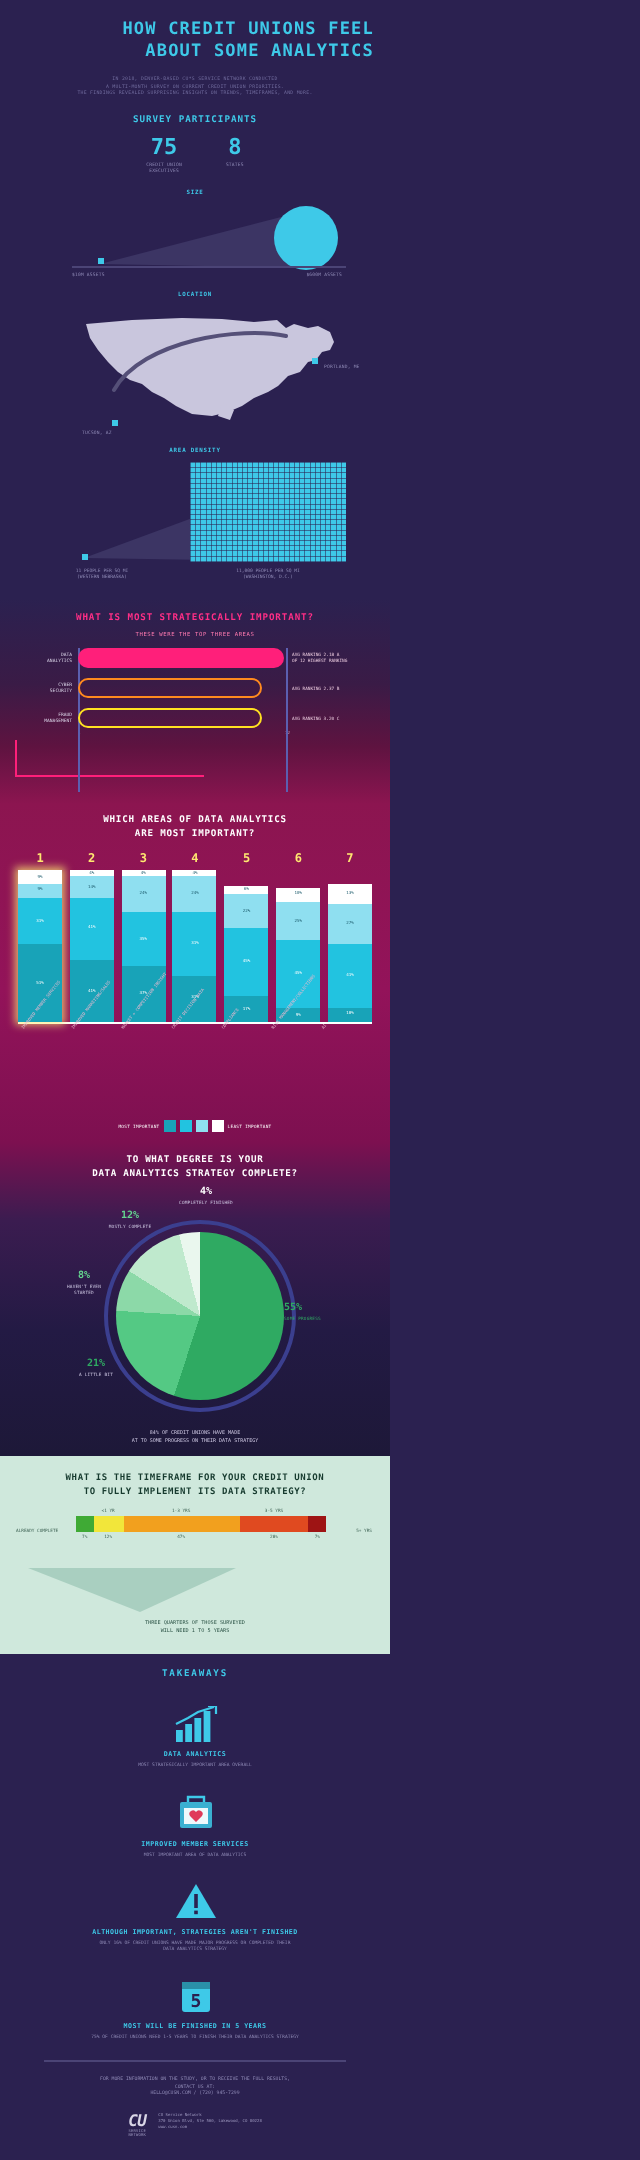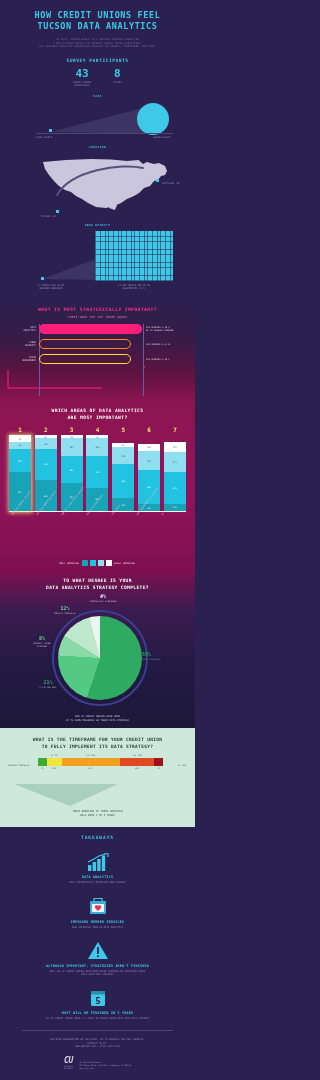--- a/index.html
+++ b/index.html
@@ -6,21 +6,21 @@
   body {
     width:195px; height:1080px; overflow:hidden;
     font-family:"DejaVu Sans Mono", monospace;
     background:#2b2150; color:#ffffff;
   }
   .page { width:195px; height:1080px; position:relative; }
 
   
   .hero { background:#2b2150; padding:10px 8px 4px; }
   .title {
-    color:#3ec9e8; font-size:8.5px; font-weight:bold; text-align:center;
+    color:#3ec9e8; font-size:8.5px; font-weight:bold; text-align:right;
     letter-spacing:0.6px; line-height:11px;
   }
   .subtitle {
     color:#6f6a9c; font-size:2.4px; text-align:center; line-height:3.6px;
     margin-top:6px; letter-spacing:0.15px;
   }
   .sec-head {
     color:#3ec9e8; font-size:4.6px; font-weight:bold; text-align:center;
     letter-spacing:0.5px; margin-top:9px;
   }
@@ -139,46 +139,46 @@
 
   
   .take-sec { background:#2b2150; padding:8px 8px 6px; }
   .take-head { color:#3ec9e8; font-size:4.6px; font-weight:bold; text-align:center; letter-spacing:0.9px; }
   .take { text-align:center; margin-top:9px; }
   .take .ti { height:22px; display:flex; align-items:flex-end; justify-content:center; }
   .take .tt { color:#3ec9e8; font-size:3.3px; font-weight:bold; letter-spacing:0.25px; margin-top:4px; }
   .take .td { color:#8e89b5; font-size:2.3px; line-height:3.2px; margin-top:2px; }
   .hr { height:0.5px; background:#4b4476; margin:10px 14px 7px; }
   .foot-txt { color:#8e89b5; font-size:2.4px; text-align:center; line-height:3.6px; }
-  .foot-brand { display:flex; align-items:flex-end; justify-content:center; gap:6px; margin-top:8px; }
+  .foot-brand { display:flex; align-items:flex-start; justify-content:center; gap:6px; margin-top:8px; }
   .logo { text-align:center; }
   .logo .cu { color:#d9d6e6; font-size:8px; font-weight:bold; font-style:italic; letter-spacing:-0.3px; line-height:8px; }
   .logo .sn { color:#9b96bd; font-size:1.9px; line-height:2.4px; letter-spacing:0.1px; }
   .addr { color:#9b96bd; font-size:2px; line-height:2.9px; text-align:left; }
 </style>
 </head>
 <body>
 
 <div class="page">
 
   <div class="hero">
     <div class="title">
       <div>HOW CREDIT UNIONS FEEL</div>
-      <div>TUCSON DATA ANALYTICS</div>
+      <div>ABOUT SOME ANALYTICS</div>
     </div>
     <div class="subtitle">
       <div>IN 2018, DENVER-BASED CU*S SERVICE NETWORK CONDUCTED</div>
       <div>A MULTI-MONTH SURVEY ON CURRENT CREDIT UNION PRIORITIES.</div>
       <div>THE FINDINGS REVEALED SURPRISING INSIGHTS ON TRENDS, TIMEFRAMES, AND MORE.</div>
     </div>
 
     <div class="sec-head">SURVEY PARTICIPANTS</div>
     <div class="participants">
       <div>
-        <div class="pnum">43</div>
+        <div class="pnum">75</div>
         <div class="plab">
           <div>CREDIT UNION</div>
           <div>EXECUTIVES</div>
         </div>
       </div>
       <div>
         <div class="pnum">8</div>
         <div class="plab">
           <div>STATES</div>
         </div>

